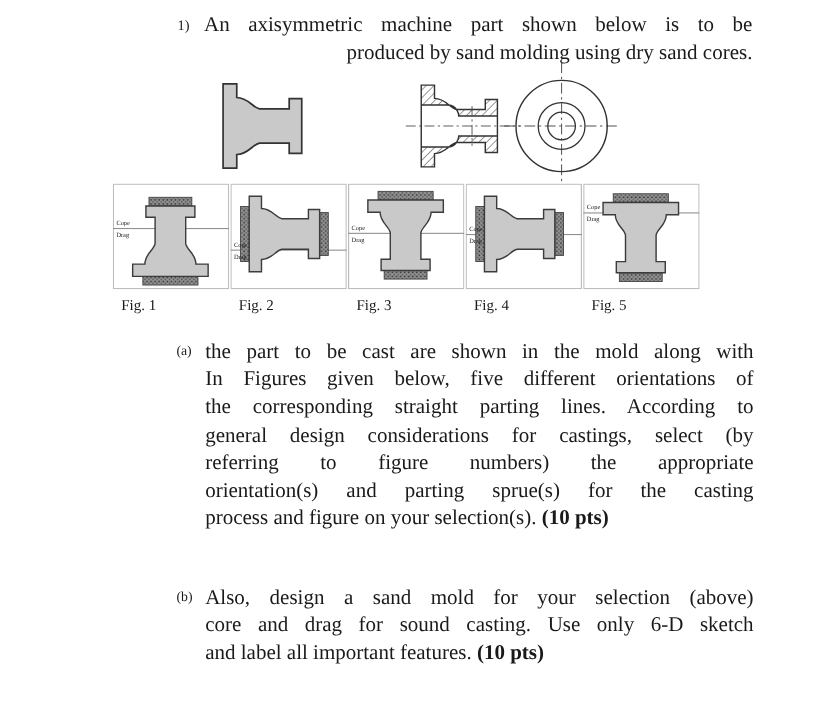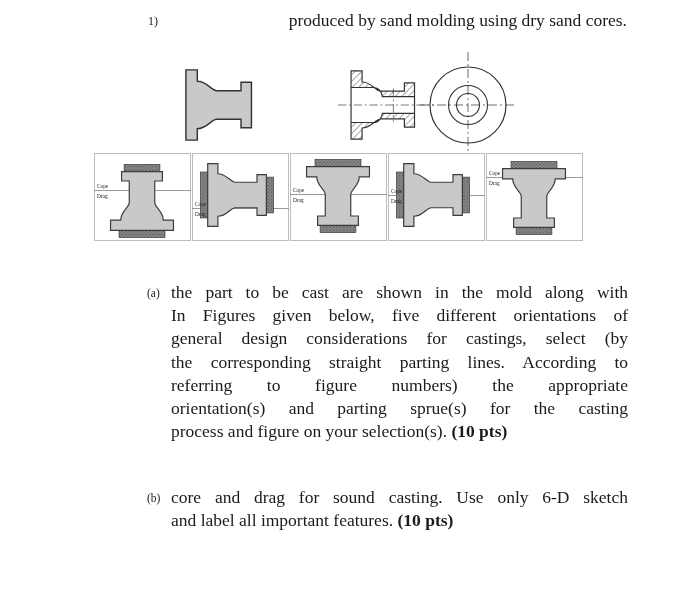--- a/index.html
+++ b/index.html
@@ -40,20 +40,21 @@
   .pts { font-weight:bold; }
 </style>
 </head>
 <body>
 
 <div class="page">
 
   <div class="title-block">
     <div class="q-marker">1)</div>
     <div class="title-lines">
+      <div class="jfull">An axisymmetric machine part shown below is to be</div>
       <div class="jleft">produced by sand molding using dry sand cores.</div>
     </div>
   </div>
 
   <svg class="figures-top" width="700" height="110" viewBox="0 0 700 110">
     <defs>
       <path id="ppath" d="M -38,-37 H -26 V -25 C -16,-25 -12,-16 -6,-15 H 20 V -24 H 31 V 24 H 20 V 15 H -6 C -12,16 -16,25 -26,25 V 37 H -38 Z"></path>
       <pattern id="stipple" width="4" height="4" patternUnits="userSpaceOnUse">
         <rect width="4" height="4" fill="#8a8a8a"></rect>
         <circle cx="1" cy="1" r="0.8" fill="#333333"></circle>
@@ -128,35 +129,43 @@
     <svg class="mold-box" viewBox="0 0 97 88">
       <rect class="boxrect" x="0.5" y="0.5" width="96" height="87"></rect>
       <rect x="0" width="97" height="0.9" fill="#8f8f8f" y="24"></rect>
       <use href="#moldpart" transform="translate(48,48) scale(0.85) rotate(90)"></use>
       <text class="copedrag" x="3" y="21.5">Cope</text>
       <text class="copedrag" x="3" y="31.5">Drag</text>
     </svg>
 
   </div>
 
+  <div class="fig-captions">
+    <div class="fig-caption">Fig. 1</div>
+    <div class="fig-caption">Fig. 2</div>
+    <div class="fig-caption">Fig. 3</div>
+    <div class="fig-caption">Fig. 4</div>
+    <div class="fig-caption">Fig. 5</div>
+  </div>
 
   <div class="para para-a">
     <div class="p-marker">(a)</div>
     <div class="p-lines">
       <div class="jline">the part to be cast are shown in the mold along with</div>
       <div class="jline">In Figures given below, five different orientations of</div>
+      <div class="jline">the corresponding straight parting lines. According to</div>
       <div class="jline">general design considerations for castings, select (by</div>
-      <div class="jline">the corresponding straight parting lines. According to</div>
       <div class="jline">referring to figure numbers) the appropriate</div>
       <div class="jline">orientation(s) and parting sprue(s) for the casting</div>
       <div class="jlast"><span>process and figure on your selection(s). </span><span class="pts">(10 pts)</span></div>
     </div>
   </div>
 
   <div class="para para-b">
     <div class="p-marker">(b)</div>
     <div class="p-lines">
+      <div class="jline">Also, design a sand mold for your selection (above)</div>
       <div class="jline">core and drag for sound casting. Use only 6-D sketch</div>
       <div class="jlast"><span>and label all important features. </span><span class="pts">(10 pts)</span></div>
     </div>
   </div>
 
 </div>
 
 </body></html>

